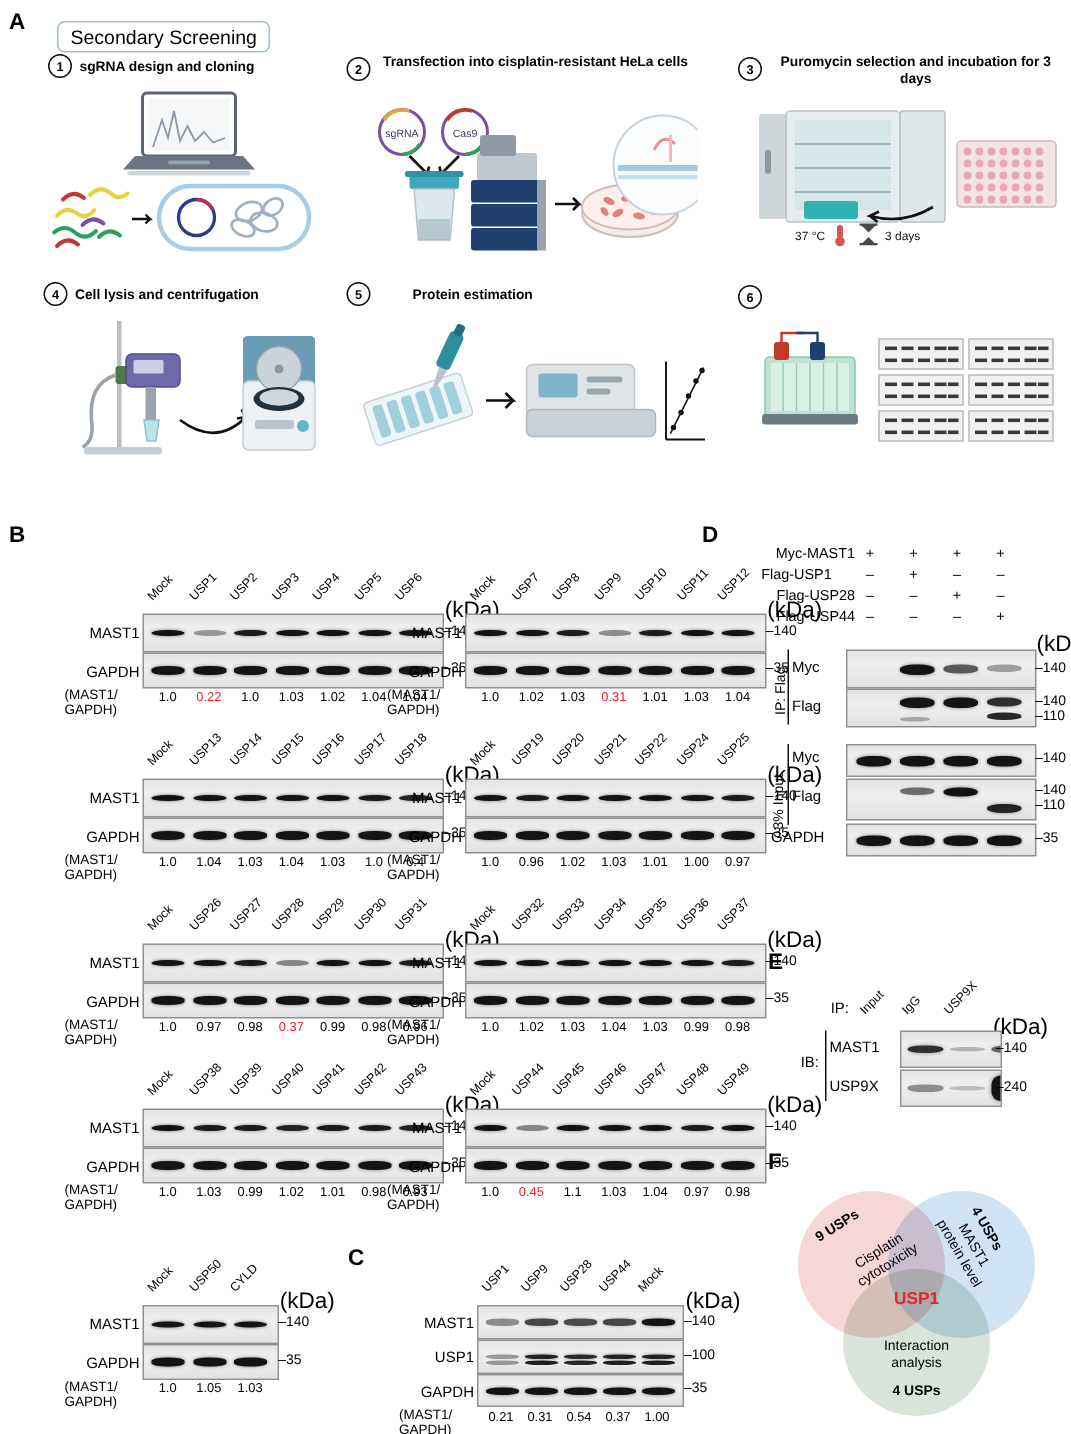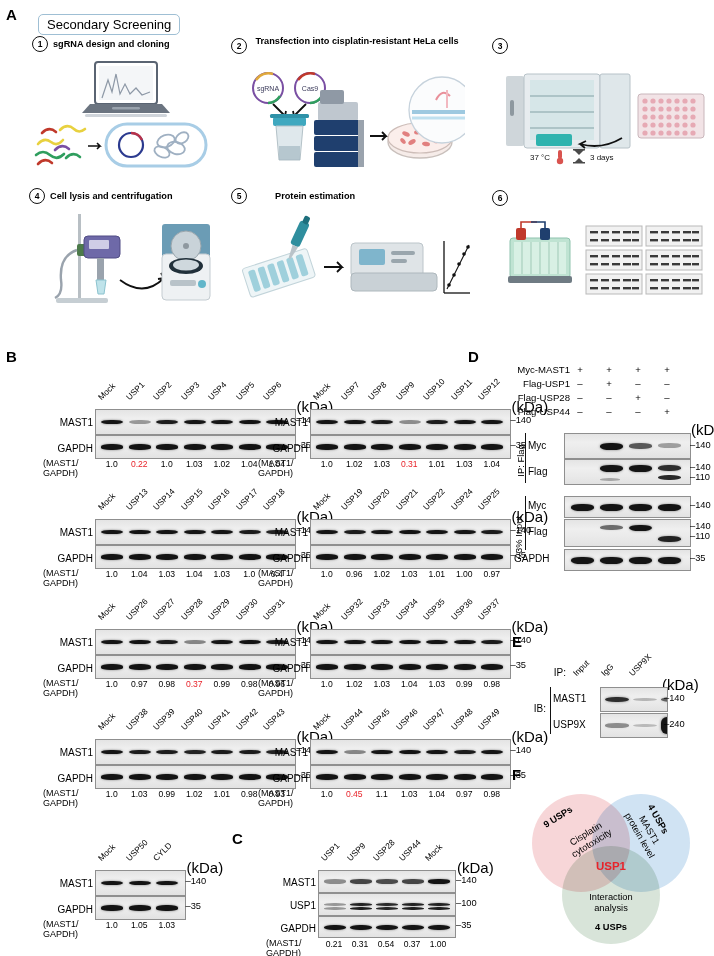--- a/index.html
+++ b/index.html
@@ -118,20 +118,21 @@
   </g>
   <circle cx="202" cy="40" r="33" fill="#fbfcfd" stroke="#c6d2dc" stroke-width="1.3"></circle>
   <path d="M172 42 h60" stroke="#9ec9e0" stroke-width="4"></path>
   <path d="M172 48 h60" stroke="#bfe0ef" stroke-width="3"></path>
   <path d="M196 30 q6 -12 14 -4" stroke="#e9909a" stroke-width="2" fill="none"></path>
   <path d="M207 20 v18" stroke="#f2b8c0" stroke-width="2"></path>
 </svg>
 
 <div class="abs" style="left:492px;top:36px;display:flex;align-items:flex-start;gap:6px;width:215px;">
   <div class="circ-num" style="flex:0 0 auto;margin-top:2px;">3</div>
+  <div class="ttl" style="flex:1;">Puromycin selection and incubation for 3 days</div>
 </div>
 <svg class="abs" style="left:500px;top:72px;" width="210" height="95">
   <rect x="6" y="4" width="18" height="70" rx="2" fill="#cfd6da"></rect>
   <rect x="10" y="28" width="4" height="16" rx="2" fill="#8e989f"></rect>
   <rect x="24" y="2" width="76" height="74" rx="3" fill="#e7ecef" stroke="#b7c2c8"></rect>
   <rect x="30" y="8" width="64" height="60" fill="#cfe4e6" opacity="0.7"></rect>
   <g stroke="#9fb8bd" stroke-width="1.4">
     <path d="M30 24 h64"></path>
       <path d="M30 40 h64"></path>
       <path d="M30 56 h64"></path>
@@ -770,21 +771,21 @@
 <div id="panelD-host">
     <div class="blotgrp" style="left:492px;top:364px;width:215px;">
       <div class="signrow" style="left:0;top:0px;width:215px;">
         <span class="nm" style="left:0;width:78px;text-align:right;position:absolute;">Myc-MAST1</span>
         <span class="sg" style="left:83px;">+</span>
         <span class="sg" style="left:112px;">+</span>
         <span class="sg" style="left:141px;">+</span>
         <span class="sg" style="left:170px;">+</span>
       </div>
       <div class="signrow" style="left:0;top:14px;width:215px;">
-        <span class="nm" style="left:0;width:78px;text-align:right;position:absolute;">Flag-USP1</span>
+        <span class="nm" style="left:0;width:78px;text-align:center;position:absolute;">Flag-USP1</span>
         <span class="sg" style="left:83px;">–</span>
         <span class="sg" style="left:112px;">+</span>
         <span class="sg" style="left:141px;">–</span>
         <span class="sg" style="left:170px;">–</span>
       </div>
       <div class="signrow" style="left:0;top:28px;width:215px;">
         <span class="nm" style="left:0;width:78px;text-align:right;position:absolute;">Flag-USP28</span>
         <span class="sg" style="left:83px;">–</span>
         <span class="sg" style="left:112px;">–</span>
         <span class="sg" style="left:141px;">+</span>

